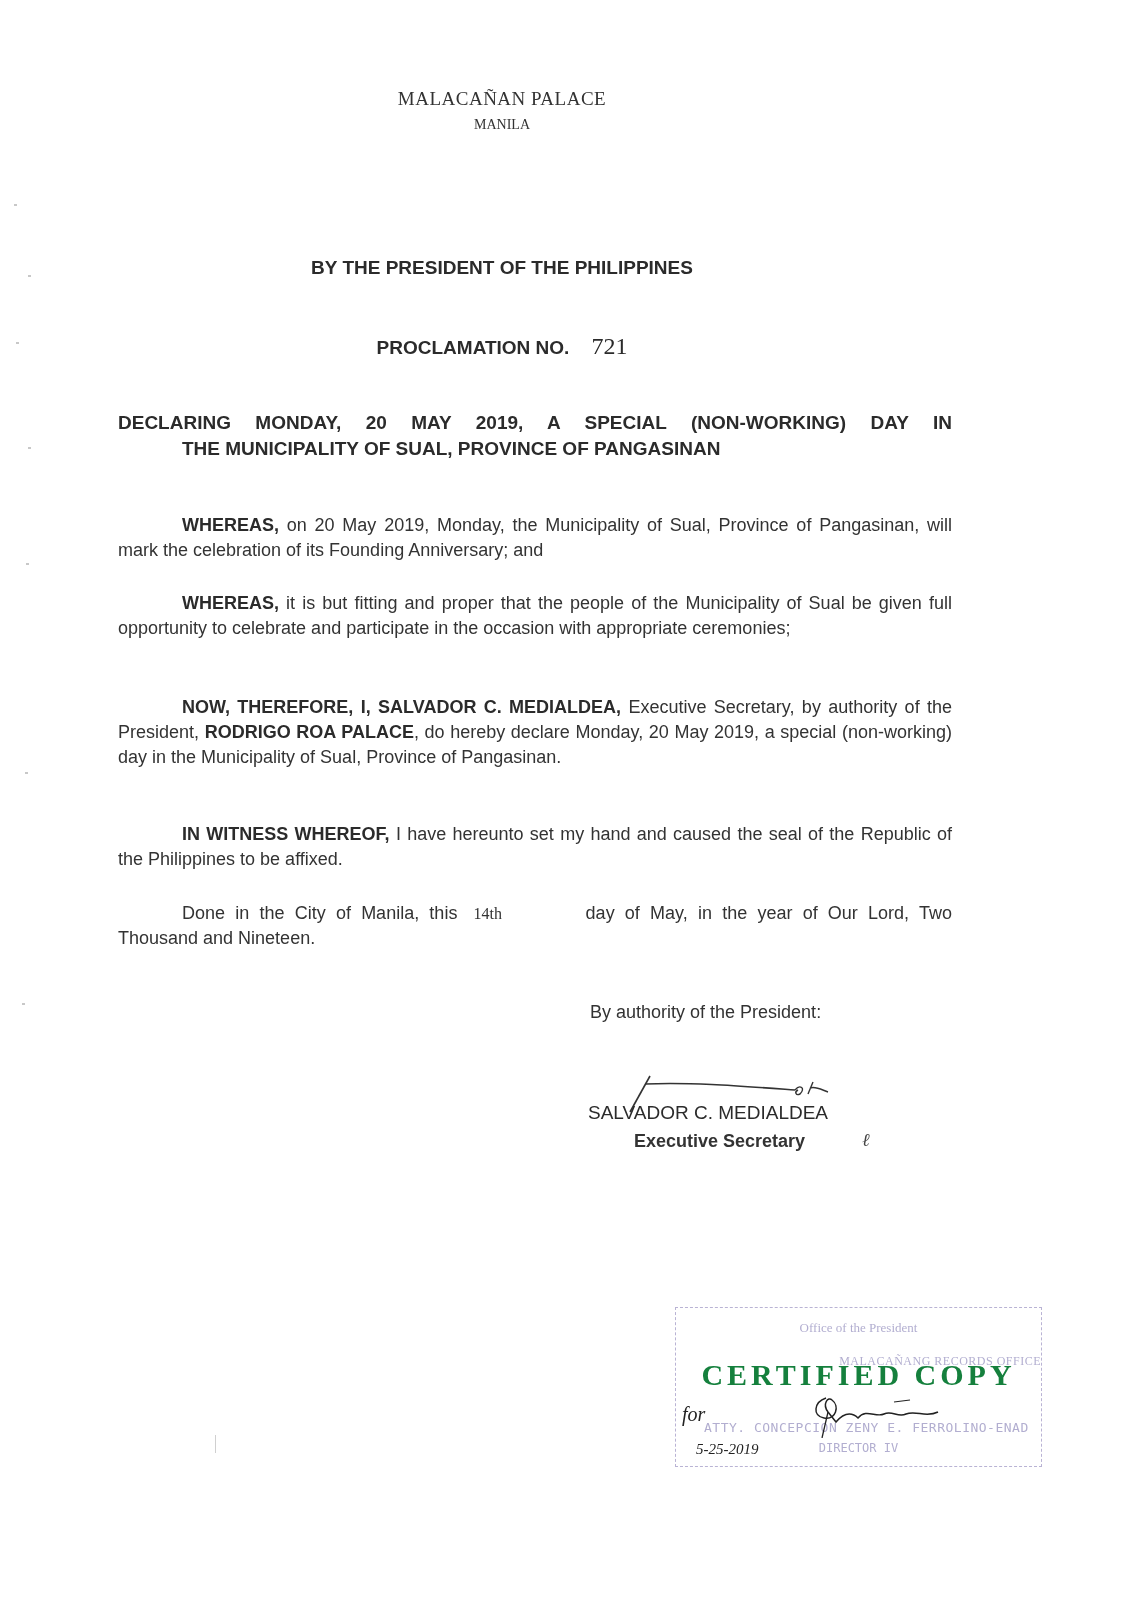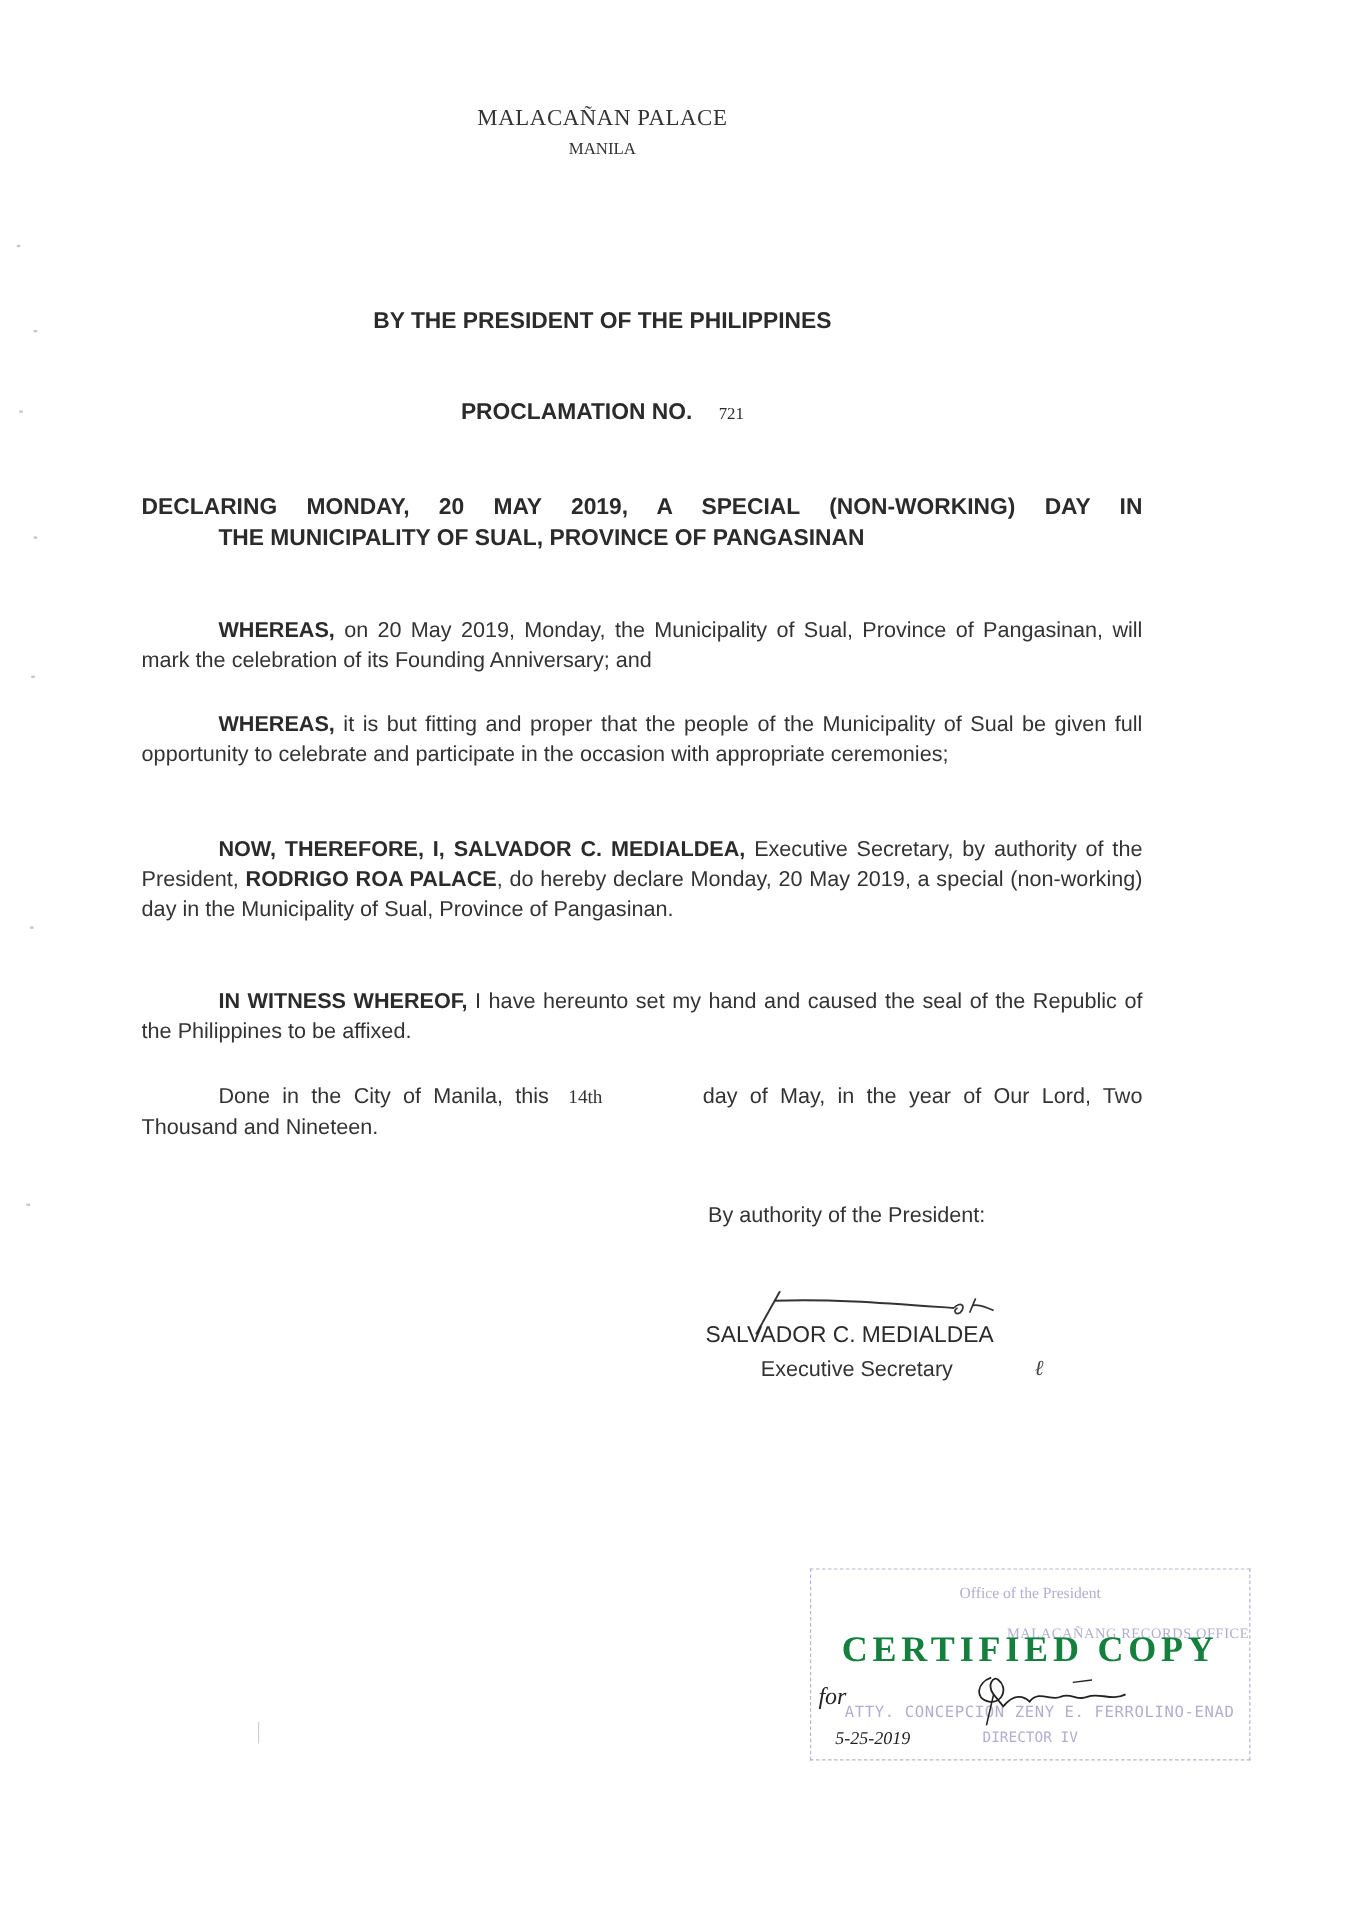--- a/index.html
+++ b/index.html
@@ -8,39 +8,39 @@
       color: #2a2a2a;
       font-family: "Liberation Sans", sans-serif;
     }
     .abs { position: absolute; }
     .serif { font-family: "Liberation Serif", serif; }
     .center { left: 0; width: 1004px; text-align: center; }
     .palace { top: 88px; font-size: 19px; letter-spacing: 0.5px; color: #333; }
     .manila { top: 117px; font-size: 14px; color: #333; }
     .bytitle { top: 257px; font-size: 19px; font-weight: bold; color: #2b2b2b; }
     .procl { top: 333px; font-size: 19px; font-weight: bold; color: #2b2b2b; }
-    .procl .num { font-family: "Liberation Serif", serif; font-weight: normal; font-size: 14px; margin-left: 22px; }
+    .procl .num { font-family: "Liberation Serif", serif; font-weight: normal; font-size: 24px; margin-left: 22px; }
     .heading { left: 118px; width: 834px; top: 410px; font-size: 19px; font-weight: bold; line-height: 26px; color: #2b2b2b; }
     .heading .l1 { display: block; text-align: justify; text-align-last: justify; }
     .heading .l2 { display: block; padding-left: 64px; }
     .para {
       left: 118px; width: 834px; font-size: 18px; line-height: 25px;
       text-align: justify; color: #333;
     }
     .para .indent { display: inline-block; width: 64px; }
     .para b { color: #2b2b2b; }
     .p1 { top: 513px; }
     .p2 { top: 591px; }
     .p3 { top: 695px; }
     .p4 { top: 822px; }
     .p5 { top: 901px; }
     .p5 .day { font-family: "Liberation Serif", serif; font-size: 16px; display: inline-block; width: 112px; padding-left: 6px; }
     .byauth { left: 590px; top: 1002px; font-size: 18px; color: #333; }
     .signame { left: 588px; top: 1102px; font-size: 19px; font-weight: normal; color: #2b2b2b; }
-    .sigtitle { left: 634px; top: 1131px; font-size: 18px; color: #333; }
+    .sigtitle { left: 634px; top: 1131px; font-size: 18px; color: #333; font-weight: bold; }
     .sig-svg { left: 600px; top: 1068px; }
     .initial { left: 862px; top: 1130px; font-family: "Liberation Serif", serif; font-style: italic; font-size: 18px; color: #444; }
     .stamp {
       left: 675px; top: 1307px; width: 365px; height: 158px;
       border: 1px dashed #b9b3d4; color: #b2aed0;
       font-family: "DejaVu Sans Mono", monospace;
     }
     .stamp .s1 { top: 12px; left: 0; width: 100%; text-align: center; font-size: 13px; font-family: "Liberation Serif", serif; }
     .stamp .s2 { top: 46px; left: 0; width: 100%; text-align: right; font-size: 12px; font-family: Liberation Serif, serif; letter-spacing: 0.5px; }
     .stamp .s3 { top: 50px; left: 0; width: 100%; text-align: center; font-size: 30px; font-weight: bold; letter-spacing: 4px; font-family: Liberation Serif, serif; color: #15803d; }

